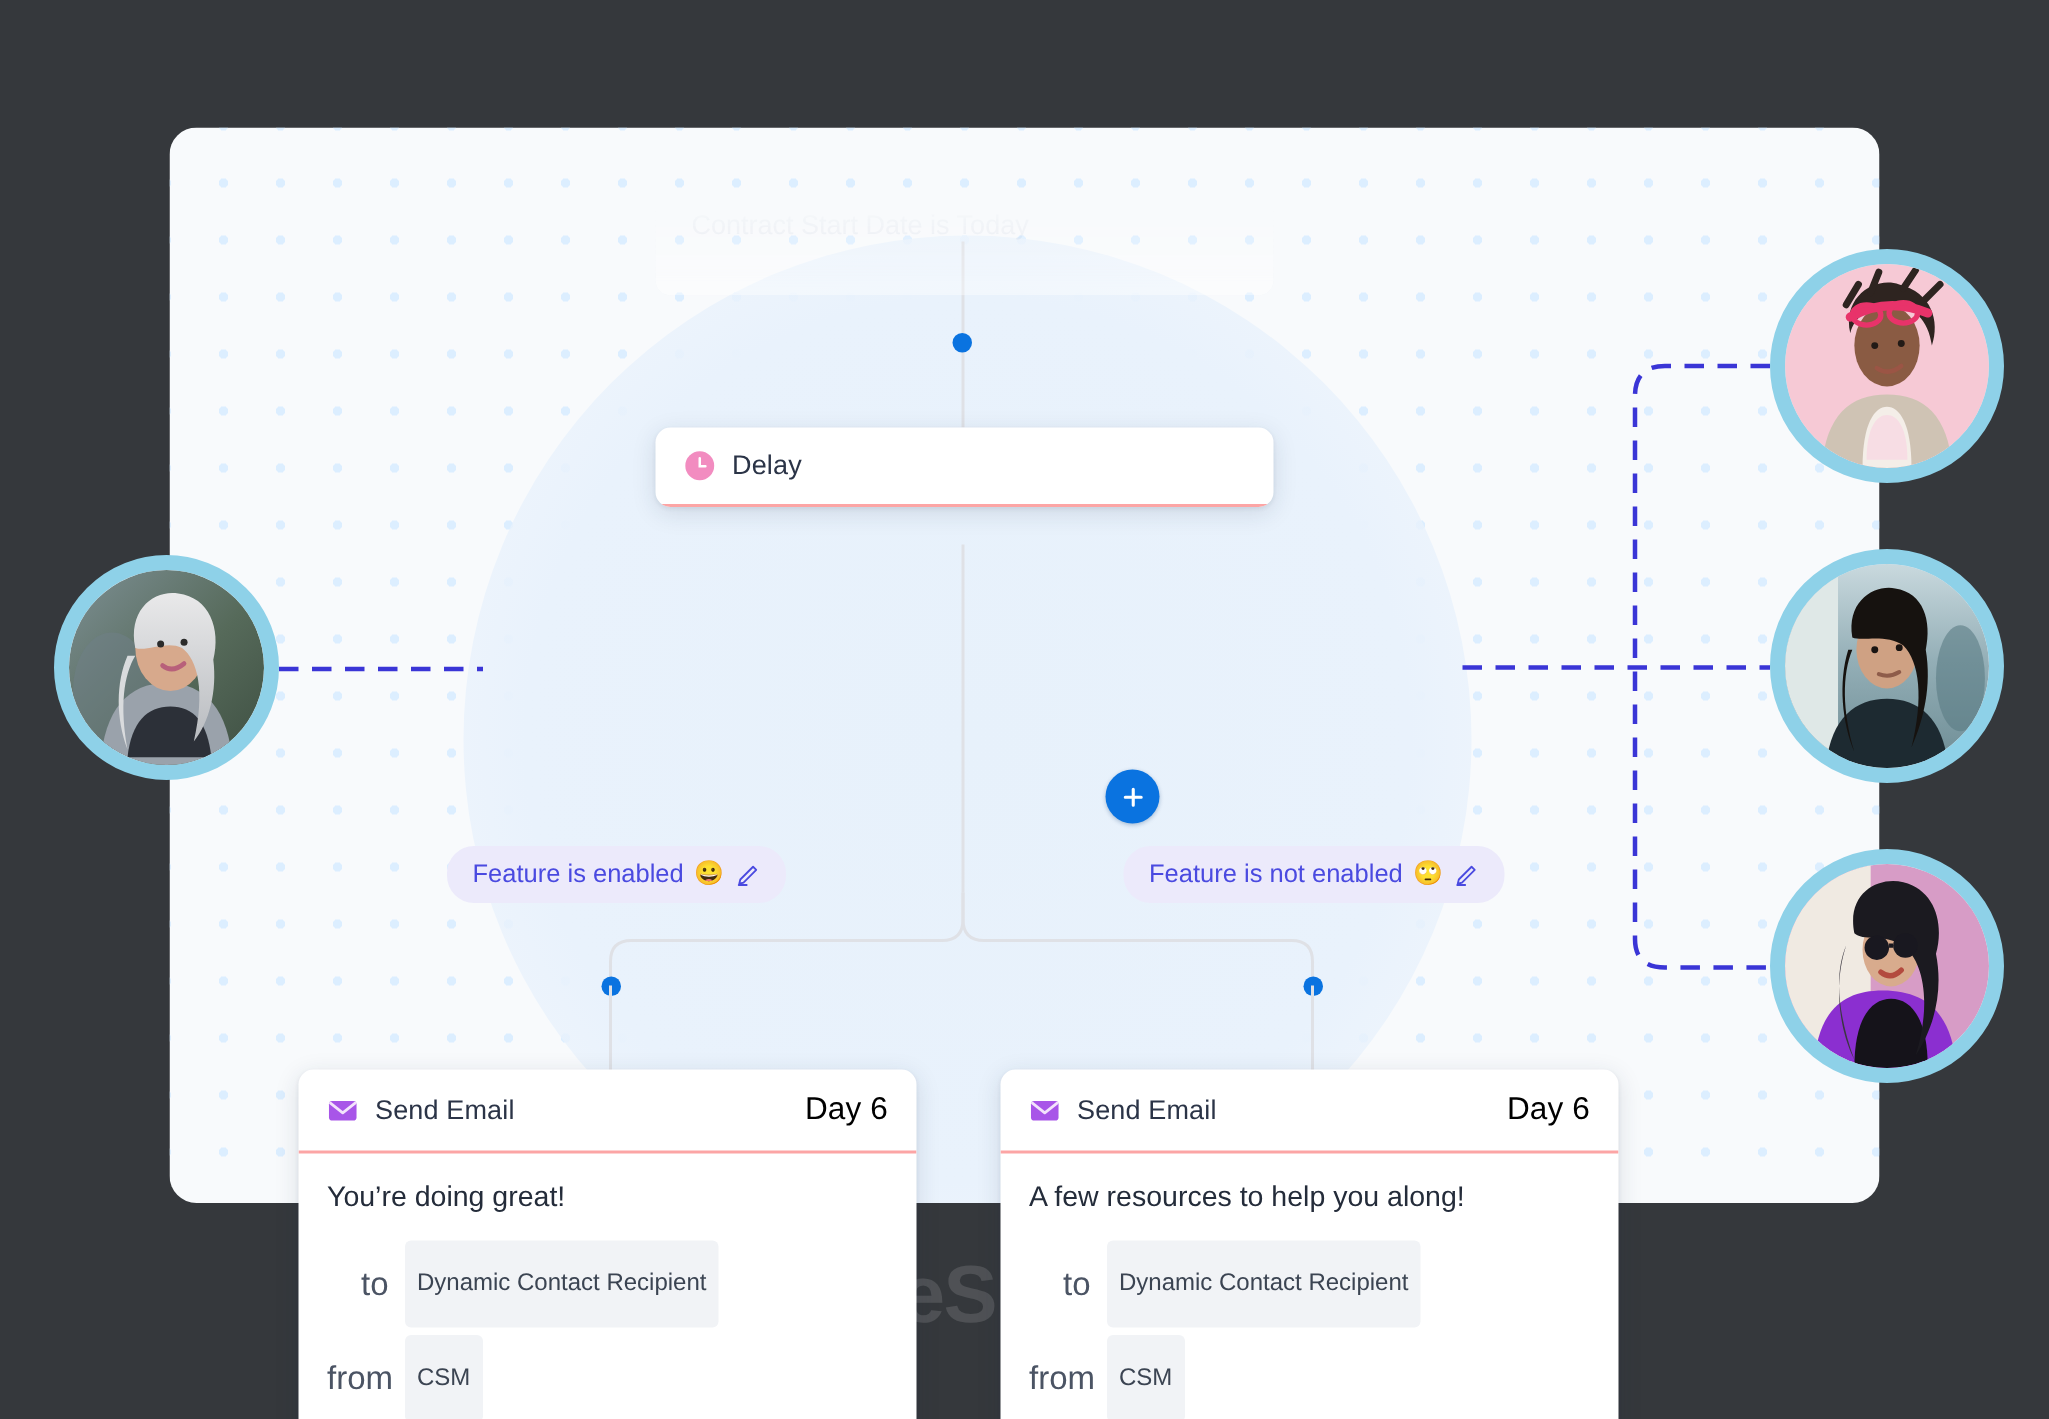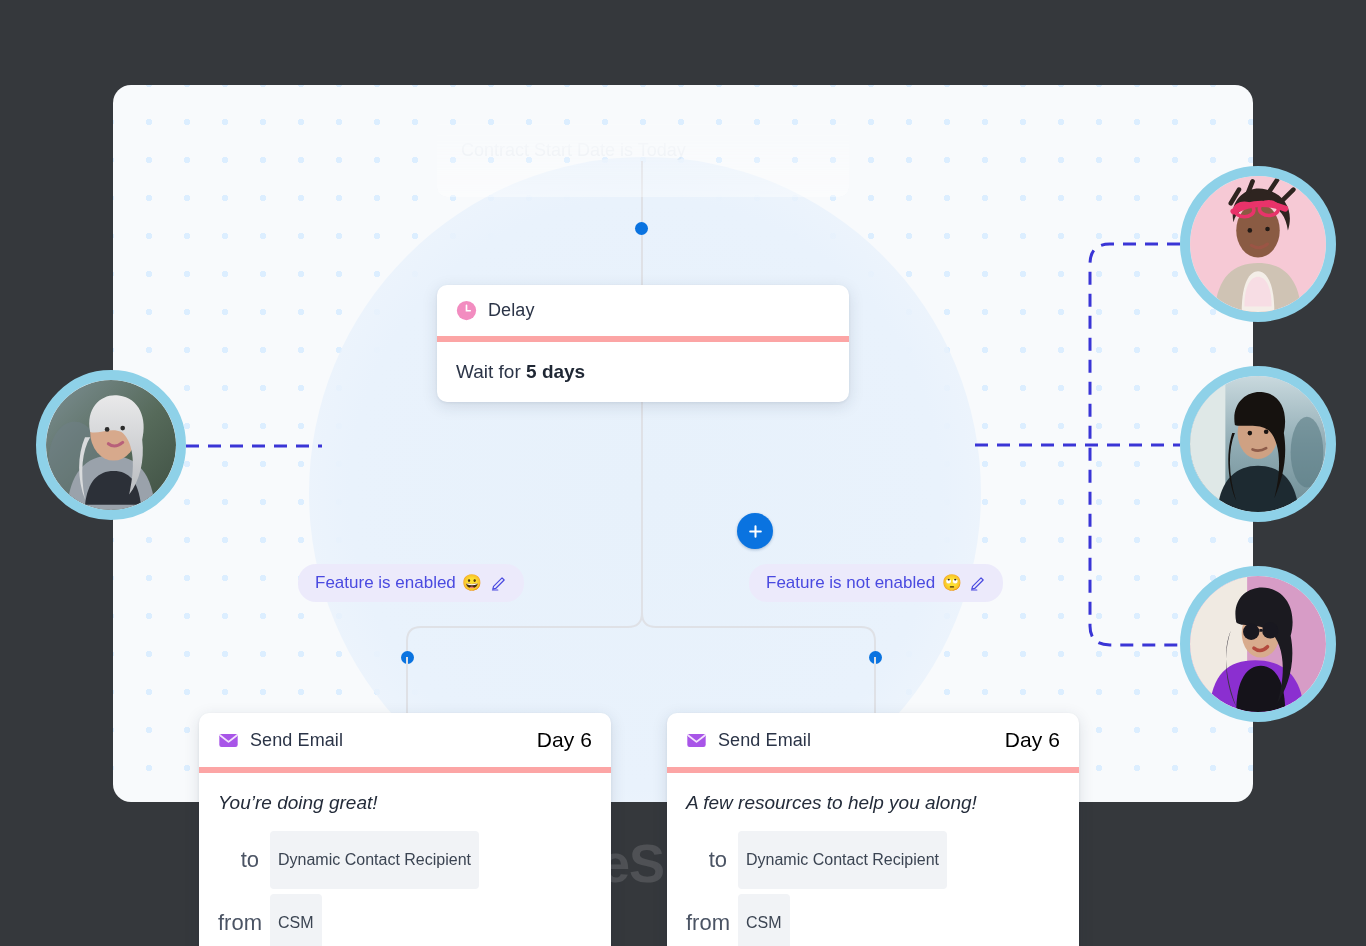--- a/index.html
+++ b/index.html
@@ -52,21 +52,21 @@
   .plus-btn svg { display: block; }
 
   
   .card {
     position: absolute; background: #ffffff; border-radius: 10px;
     box-shadow: 0 4px 16px rgba(30,45,70,0.13), 0 1px 3px rgba(30,45,70,0.07);
     overflow: hidden; z-index: 5;
   }
   .card-head {
     display: flex; align-items: center; gap: 11px;
-    padding: 15px 19px; border-bottom: 6px solid #fca5a5;
+    padding: 15px 19px; border-bottom: 2px solid #fca5a5;
     font-size: 18px; color: #2b3447; letter-spacing: .1px;
   }
   .card-head .spacer { flex: 1; }
   .day-tag { font-size: 21px; color: #000000; }
   .card-body { padding: 19px; }
 
   
   .faded-card {
     position: absolute; left: 324px; top: 34px;
     width: 412px; height: 78px;
@@ -87,21 +87,21 @@
 
   
   .delay-card { left: 324px; top: 200px; width: 412px; }
   .delay-text { font-size: 19px; color: #2b3447; }
   .delay-text b { font-weight: bold; color: #1f2734; }
 
   
   .email-card { width: 412px; }
   .email-left  { left: 85px; top: 628px; }
   .email-right { left: 554px; top: 628px; }
-  .subject { font-size: 19px; color: #242c3a; margin-bottom: 17px; font-style: italic; }
+  .subject { font-size: 19px; color: #242c3a; margin-bottom: 17px; }
   .kv { display: flex; align-items: center; margin-bottom: 5px; }
   .kv .k {
     width: 52px; text-align: right; font-size: 22px; color: #4b5464;
     padding-right: 11px; flex: 0 0 auto;
   }
   .kv .v {
     font-size: 16px; color: #3b4452; background: #f1f3f6;
     padding: 20px 8px; border-radius: 4px;
   }
 
@@ -160,23 +160,20 @@
 
     <div class="node-dot" style="left:522px; top:137px;"></div>
 
     <div class="card delay-card">
       <div class="card-head">
         <svg class="clock-ico" viewBox="0 0 24 24">
           <circle cx="12" cy="12" r="11" fill="#f28cc0"></circle>
           <path d="M12 6.2 V12.3 H16.3" stroke="#ffffff" stroke-width="1.9" stroke-linecap="round" fill="none"></path>
         </svg>
         <span>Delay</span>
-      </div>
-      <div class="card-body">
-        <span class="delay-text"><span>Wait for </span><b>5 days</b></span>
       </div>
     </div>
 
     <div class="vline" style="left:528px; top:278px; height:232px;"></div>
 
     <button class="plus-btn">
       <svg viewBox="0 0 24 24" width="19" height="19">
         <path d="M12 5.3 V18.7 M5.3 12 H18.7" stroke="#ffffff" stroke-width="2.6" stroke-linecap="round"></path>
       </svg>
     </button>

